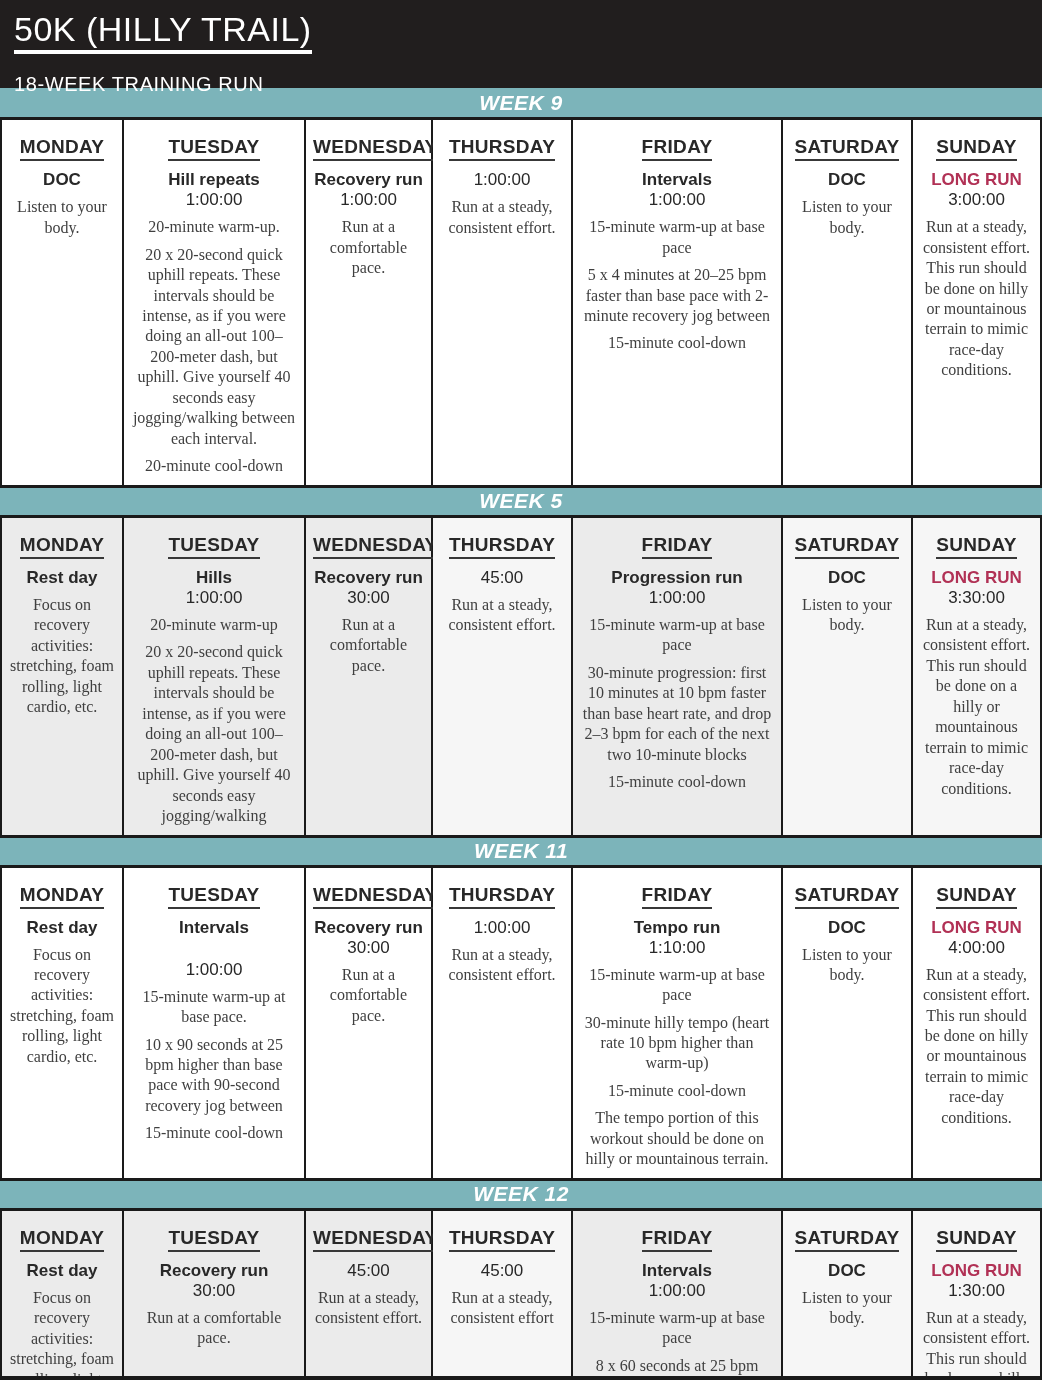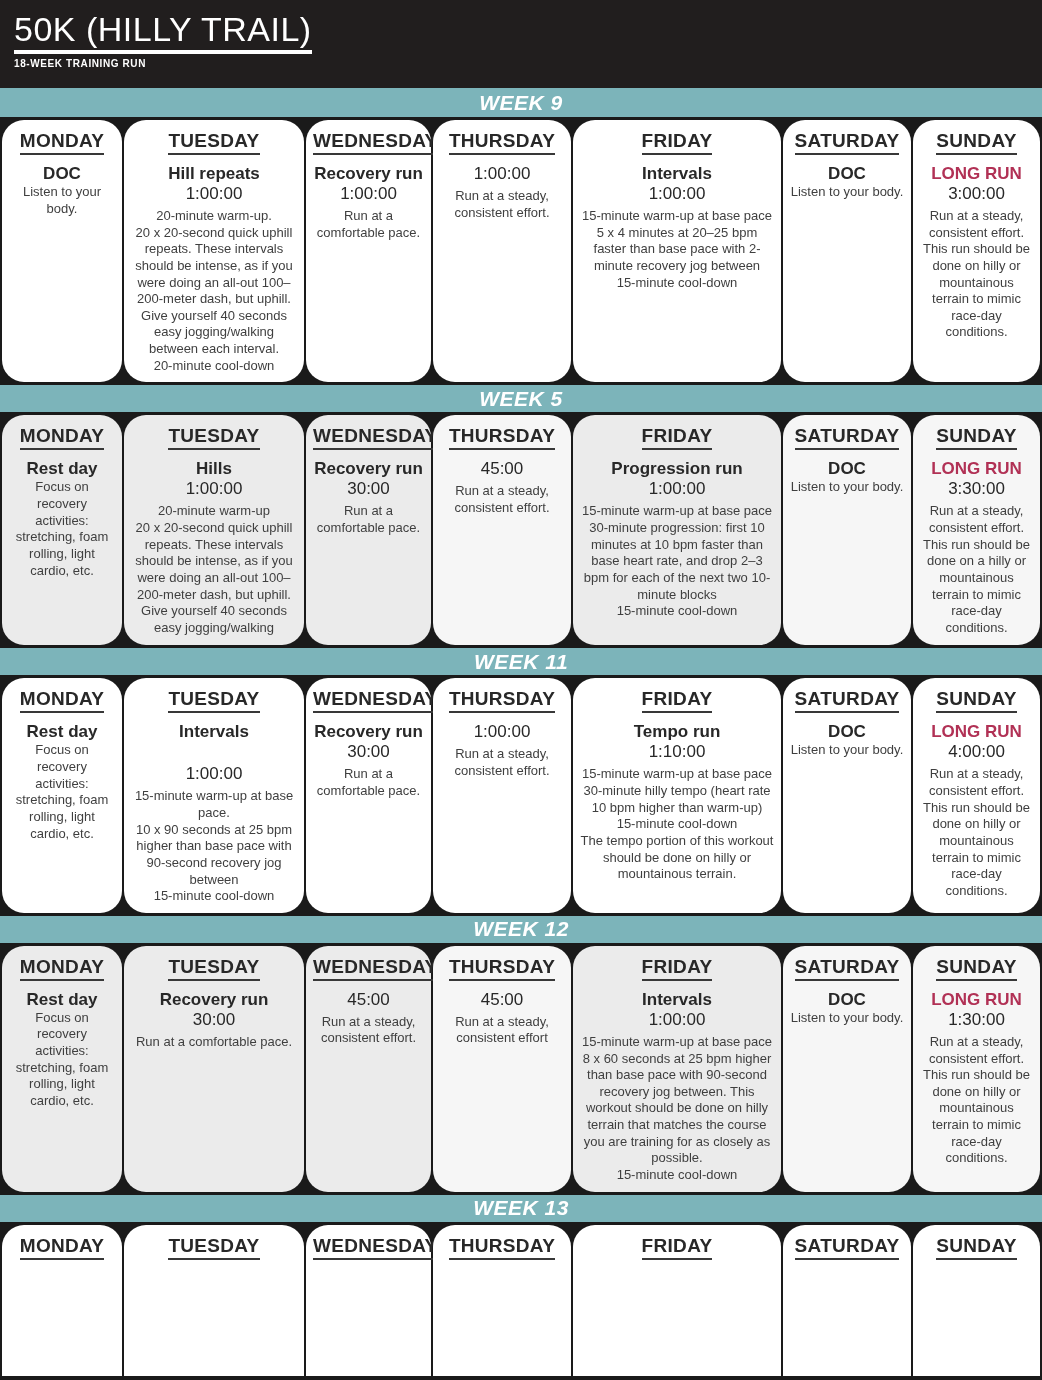--- a/index.html
+++ b/index.html
@@ -22,57 +22,57 @@
   
   .top-header{
     background:var(--header-bg);color:#fff;
     padding:12px 0 14px 14px;height:88px;
   }
   .top-title{
     display:inline-block;font-size:34px;font-weight:400;letter-spacing:0.5px;
     border-bottom:4px solid #fff;padding-bottom:2px;line-height:1.05;
   }
   .top-subtitle{
-    font-size:10px;font-weight:700;letter-spacing:0.6px;margin-top:4px;
+    font-size:20px;font-weight:400;letter-spacing:0.6px;margin-top:19px;
   }
   
   .week-banner{
     background:var(--banner-bg);height:33px;
     border-top:3px solid var(--line);border-bottom:3px solid var(--line);
     display:flex;align-items:center;justify-content:center;font-style:italic;
   }
   .week-banner.first{border-top:none;height:32px;}
   .week-label{color:#fff;font-size:21px;font-weight:800;letter-spacing:0.5px;}
   
   .week-grid{
     display:grid;
     grid-template-columns:120px 180px 125px 138px 208px 128px 127px;
     column-gap:2px;background:var(--line);
     border-left:2px solid var(--line);border-right:2px solid var(--line);
     min-height:230px;
   }
-  .cell{background:#fff;padding:10px 7px 8px;text-align:center;border-radius:22px;}
+  .cell{background:#fff;padding:16px 7px 8px;text-align:center;}
   .week-grid.shaded .cell{background:var(--shaded-cell);}
   .week-grid.shaded .cell.light{background:var(--shaded-cell-light);}
   .day-header{
     display:inline-block;font-size:19px;font-weight:800;color:var(--heading);
     letter-spacing:0.3px;border-bottom:2px solid #383838;padding-bottom:1px;
     margin-bottom:9px;
   }
   .workout-title{
     font-size:17px;font-weight:800;color:var(--heading);line-height:1.18;
   }
   .workout-title.longrun{color:var(--long-run);}
   .workout-time{
     font-size:17px;font-weight:400;color:var(--heading);line-height:1.18;
     margin-bottom:4px;
   }
   .workout-time.gap{margin-top:22px;}
   .workout-para{
-    font-size:13px;color:var(--body-text);line-height:1.28;
+    font-size:16px;color:var(--body-text);line-height:1.28;margin-top:7px;font-family:Liberation Serif, serif;
   }
 </style>
 </head>
 <body>
 
 <div class="page">
   <div class="top-header">
     <div class="top-title">50K (HILLY TRAIL)</div>
     <div class="top-subtitle">18-WEEK TRAINING RUN</div>
   </div>

